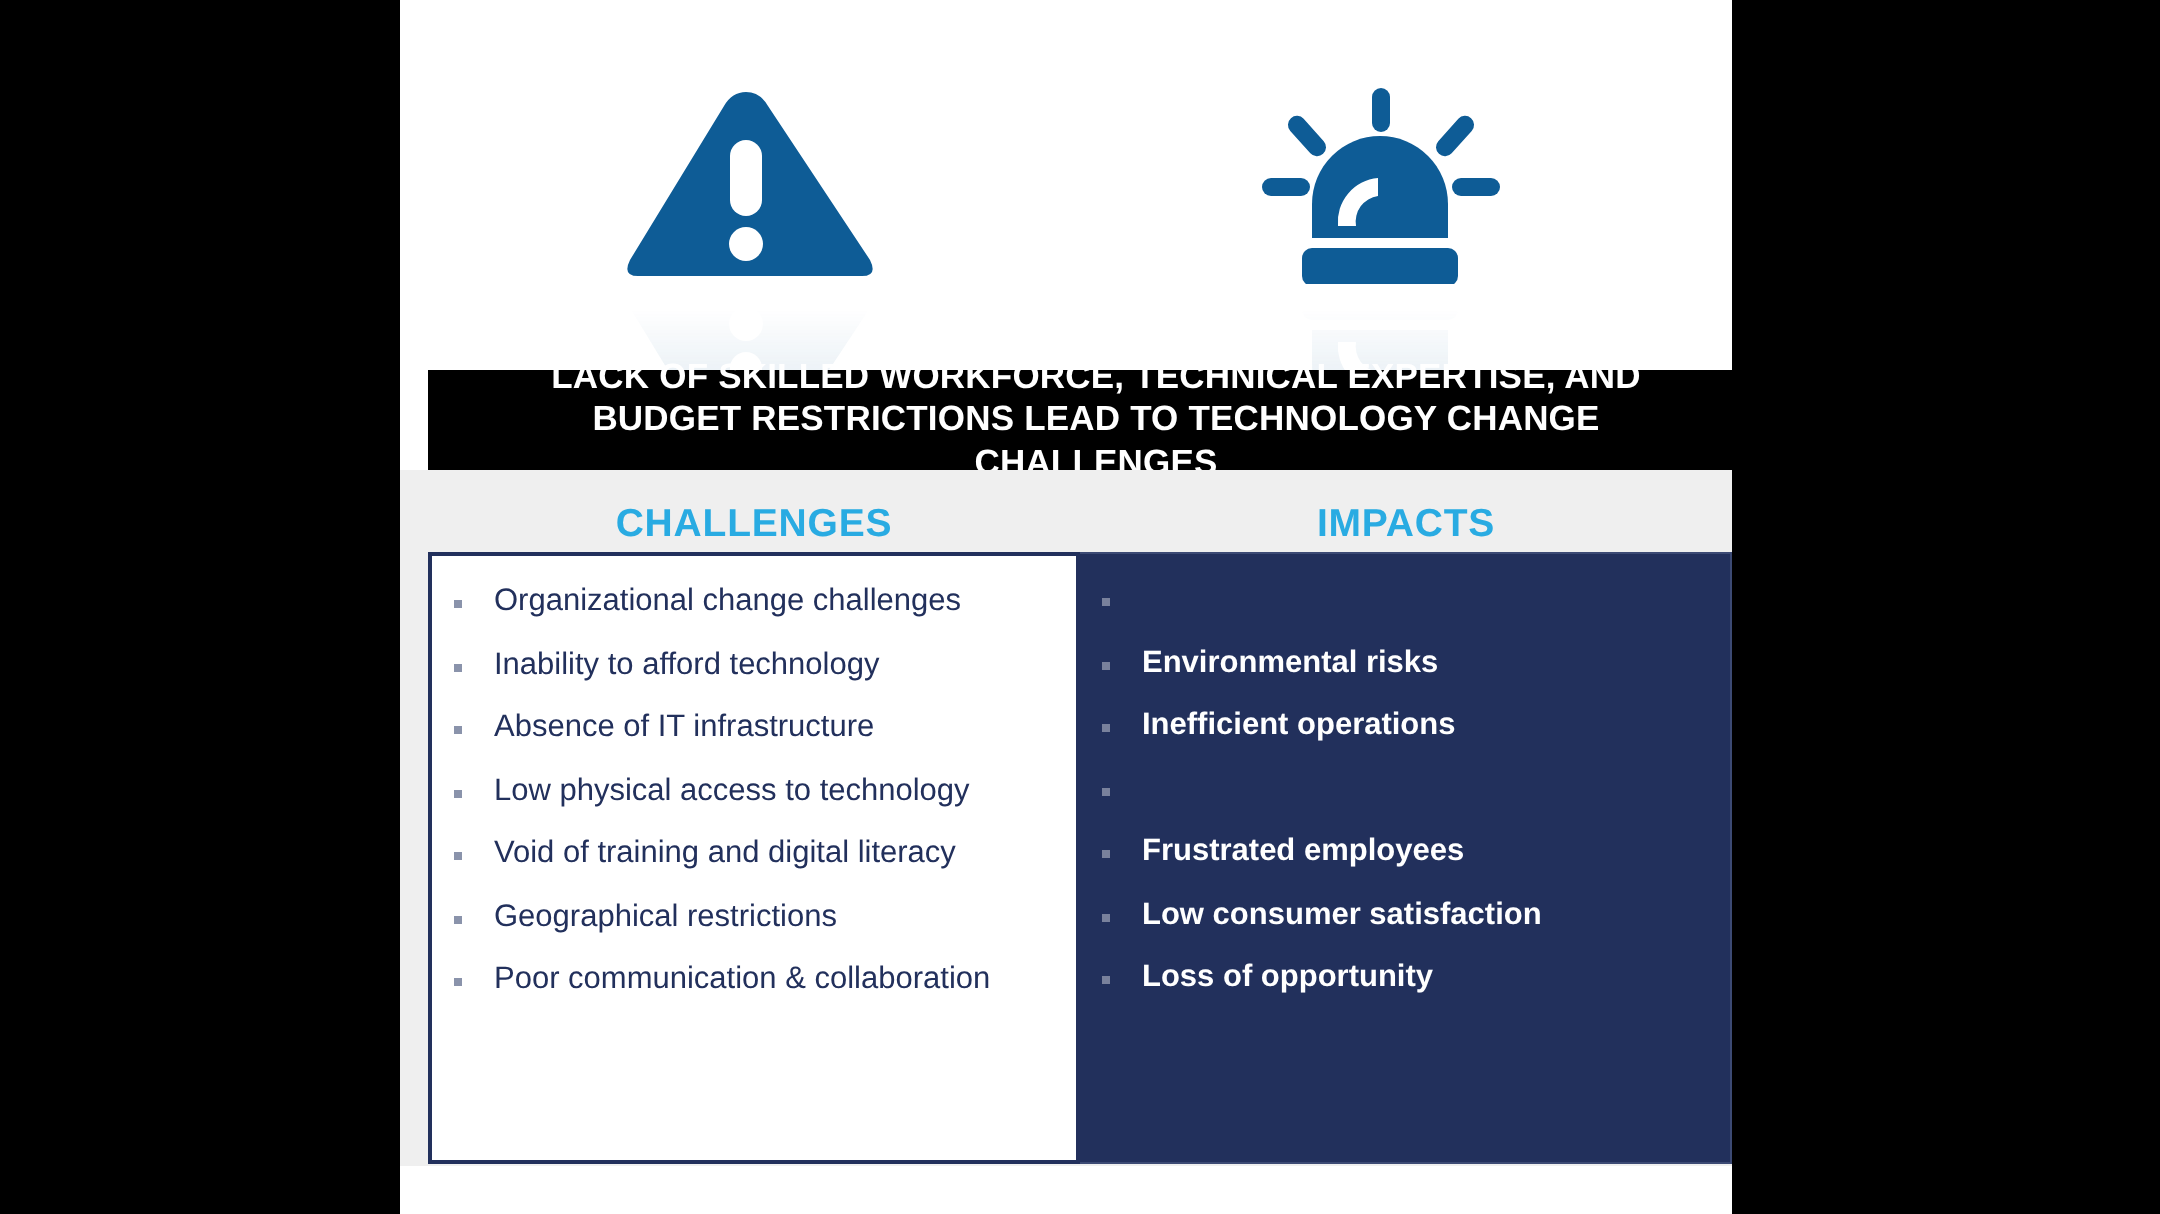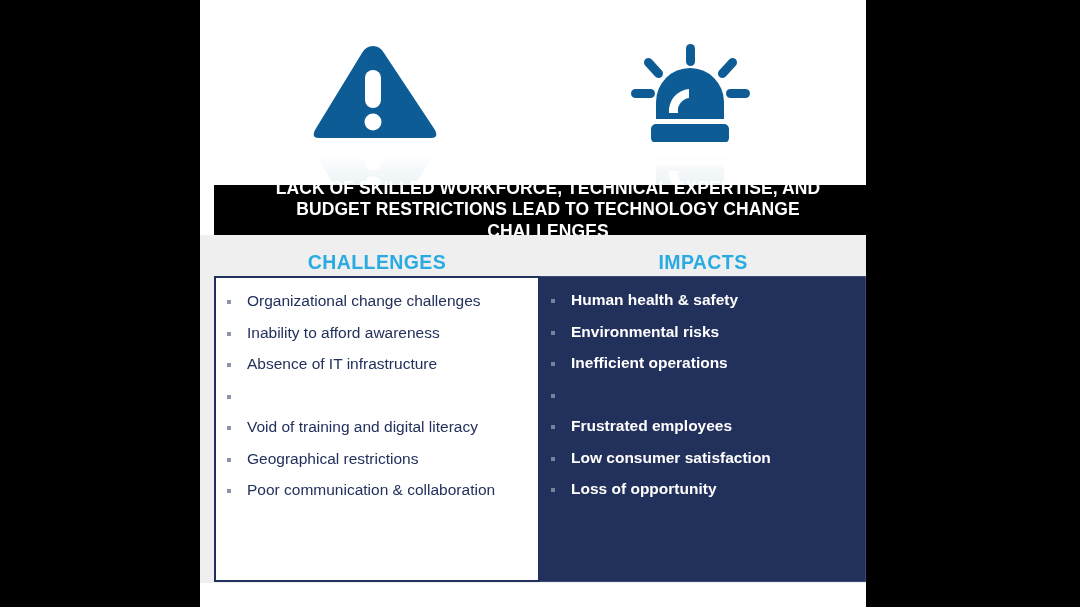--- a/index.html
+++ b/index.html
@@ -178,49 +178,49 @@
     <div class="col-heading" id="heading-impacts">IMPACTS</div>
 
     <div class="panel" id="challenges-panel">
       <ul class="bullet-list" id="challenges-list">
           <li>
             <span class="bullet"></span>
             <span class="item-text">Organizational change challenges</span>
           </li>
           <li>
             <span class="bullet"></span>
-            <span class="item-text">Inability to afford awareness</span>
+            <span class="item-text">Inability to afford technology</span>
           </li>
           <li>
             <span class="bullet"></span>
             <span class="item-text">Absence of IT infrastructure</span>
           </li>
           <li>
             <span class="bullet"></span>
+            <span class="item-text">Low physical access to technology</span>
           </li>
           <li>
             <span class="bullet"></span>
             <span class="item-text">Void of training and digital literacy</span>
           </li>
           <li>
             <span class="bullet"></span>
             <span class="item-text">Geographical restrictions</span>
           </li>
           <li>
             <span class="bullet"></span>
             <span class="item-text">Poor communication &amp; collaboration</span>
           </li>
         </ul>
     </div>
 
     <div class="panel" id="impacts-panel">
       <ul class="bullet-list" id="impacts-list">
           <li>
             <span class="bullet"></span>
-            <span class="item-text">Human health &amp; safety</span>
           </li>
           <li>
             <span class="bullet"></span>
             <span class="item-text">Environmental risks</span>
           </li>
           <li>
             <span class="bullet"></span>
             <span class="item-text">Inefficient operations</span>
           </li>
           <li>

